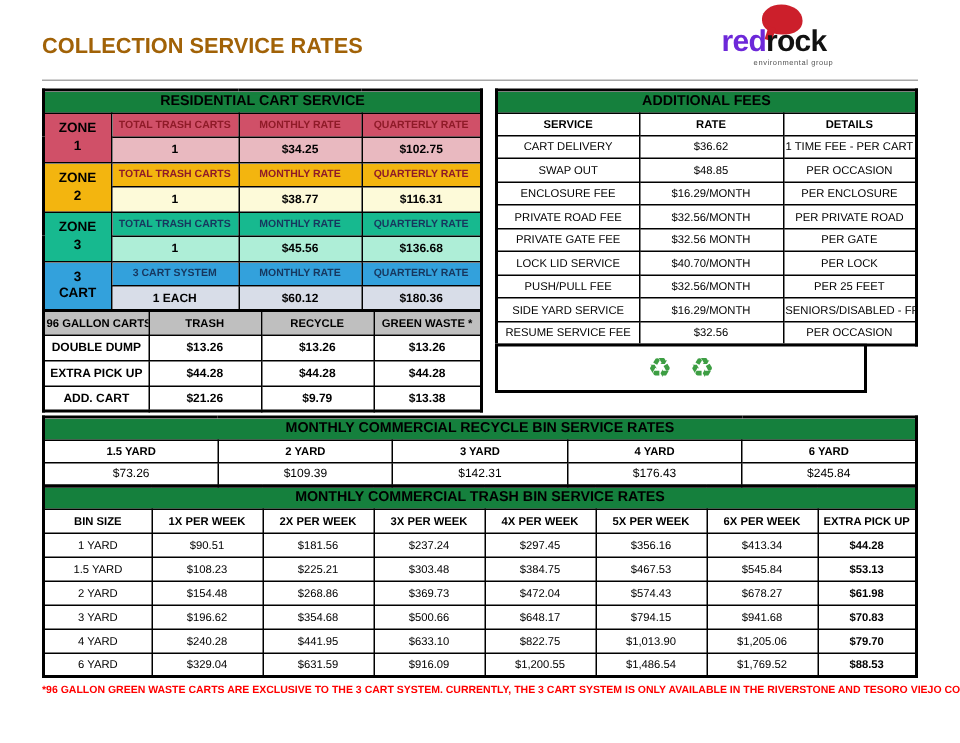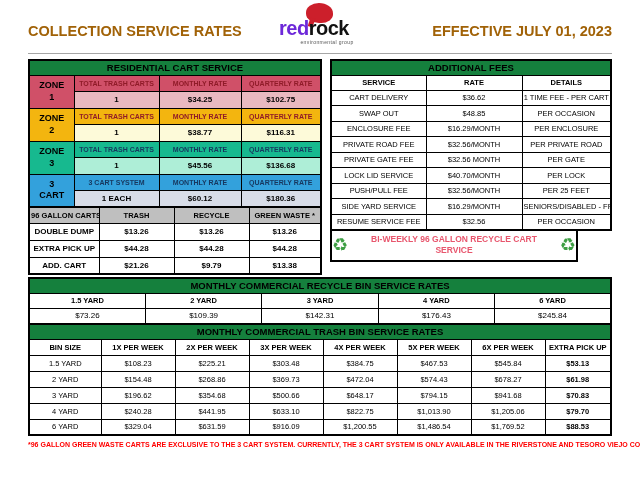--- a/index.html
+++ b/index.html
@@ -62,21 +62,20 @@
 
 <div class="page">
 
   <header>
     <div class="h-title">COLLECTION SERVICE RATES</div>
     <div class="logo">
       <span class="logo-blob"></span>
       <div class="logo-text"><span class="logo-red">red</span><span class="logo-rock">rock</span></div>
       <div class="logo-tag">environmental group</div>
     </div>
-    <div class="h-effective">EFFECTIVE JULY 01, 2023</div>
   </header>
   <div class="rule"></div>
 
   <div class="main-cols">
     <div class="left-col">
       <table style="width:294px;">
         <colgroup>
             <col style="width:45px">
             <col style="width:85px">
             <col style="width:82px">
@@ -238,21 +237,20 @@
             <tr>
               <td class="fcell">RESUME SERVICE FEE</td>
               <td class="fcell">$32.56</td>
               <td class="fcell">PER OCCASION</td>
             </tr>
           </tbody>
       </table>
       <div class="note stack">
         <span class="ricon">♻</span>
         <div class="ntext">
-          <div>BI-WEEKLY 96 GALLON RECYCLE CART SERVICE</div>
         </div>
         <span class="ricon">♻</span>
       </div>
     </div>
   </div>
 
   <table class="wide stack" style="margin-top:2px;">
     <tbody id="recycle-body">
         <tr>
           <td class="t-title" colspan="5">MONTHLY COMMERCIAL RECYCLE BIN SERVICE RATES</td>
@@ -293,20 +291,30 @@
           <td class="thead">BIN SIZE</td>
           <td class="thead">1X PER WEEK</td>
           <td class="thead">2X PER WEEK</td>
           <td class="thead">3X PER WEEK</td>
           <td class="thead">4X PER WEEK</td>
           <td class="thead">5X PER WEEK</td>
           <td class="thead">6X PER WEEK</td>
           <td class="thead">EXTRA PICK UP</td>
         </tr>
         <tr>
+          <td class="tcell">1 YARD</td>
+          <td class="tcell">$90.51</td>
+          <td class="tcell">$181.56</td>
+          <td class="tcell">$237.24</td>
+          <td class="tcell">$297.45</td>
+          <td class="tcell">$356.16</td>
+          <td class="tcell">$413.34</td>
+          <td class="tcell tbold">$44.28</td>
+        </tr>
+        <tr>
           <td class="tcell">1.5 YARD</td>
           <td class="tcell">$108.23</td>
           <td class="tcell">$225.21</td>
           <td class="tcell">$303.48</td>
           <td class="tcell">$384.75</td>
           <td class="tcell">$467.53</td>
           <td class="tcell">$545.84</td>
           <td class="tcell tbold">$53.13</td>
         </tr>
         <tr>

